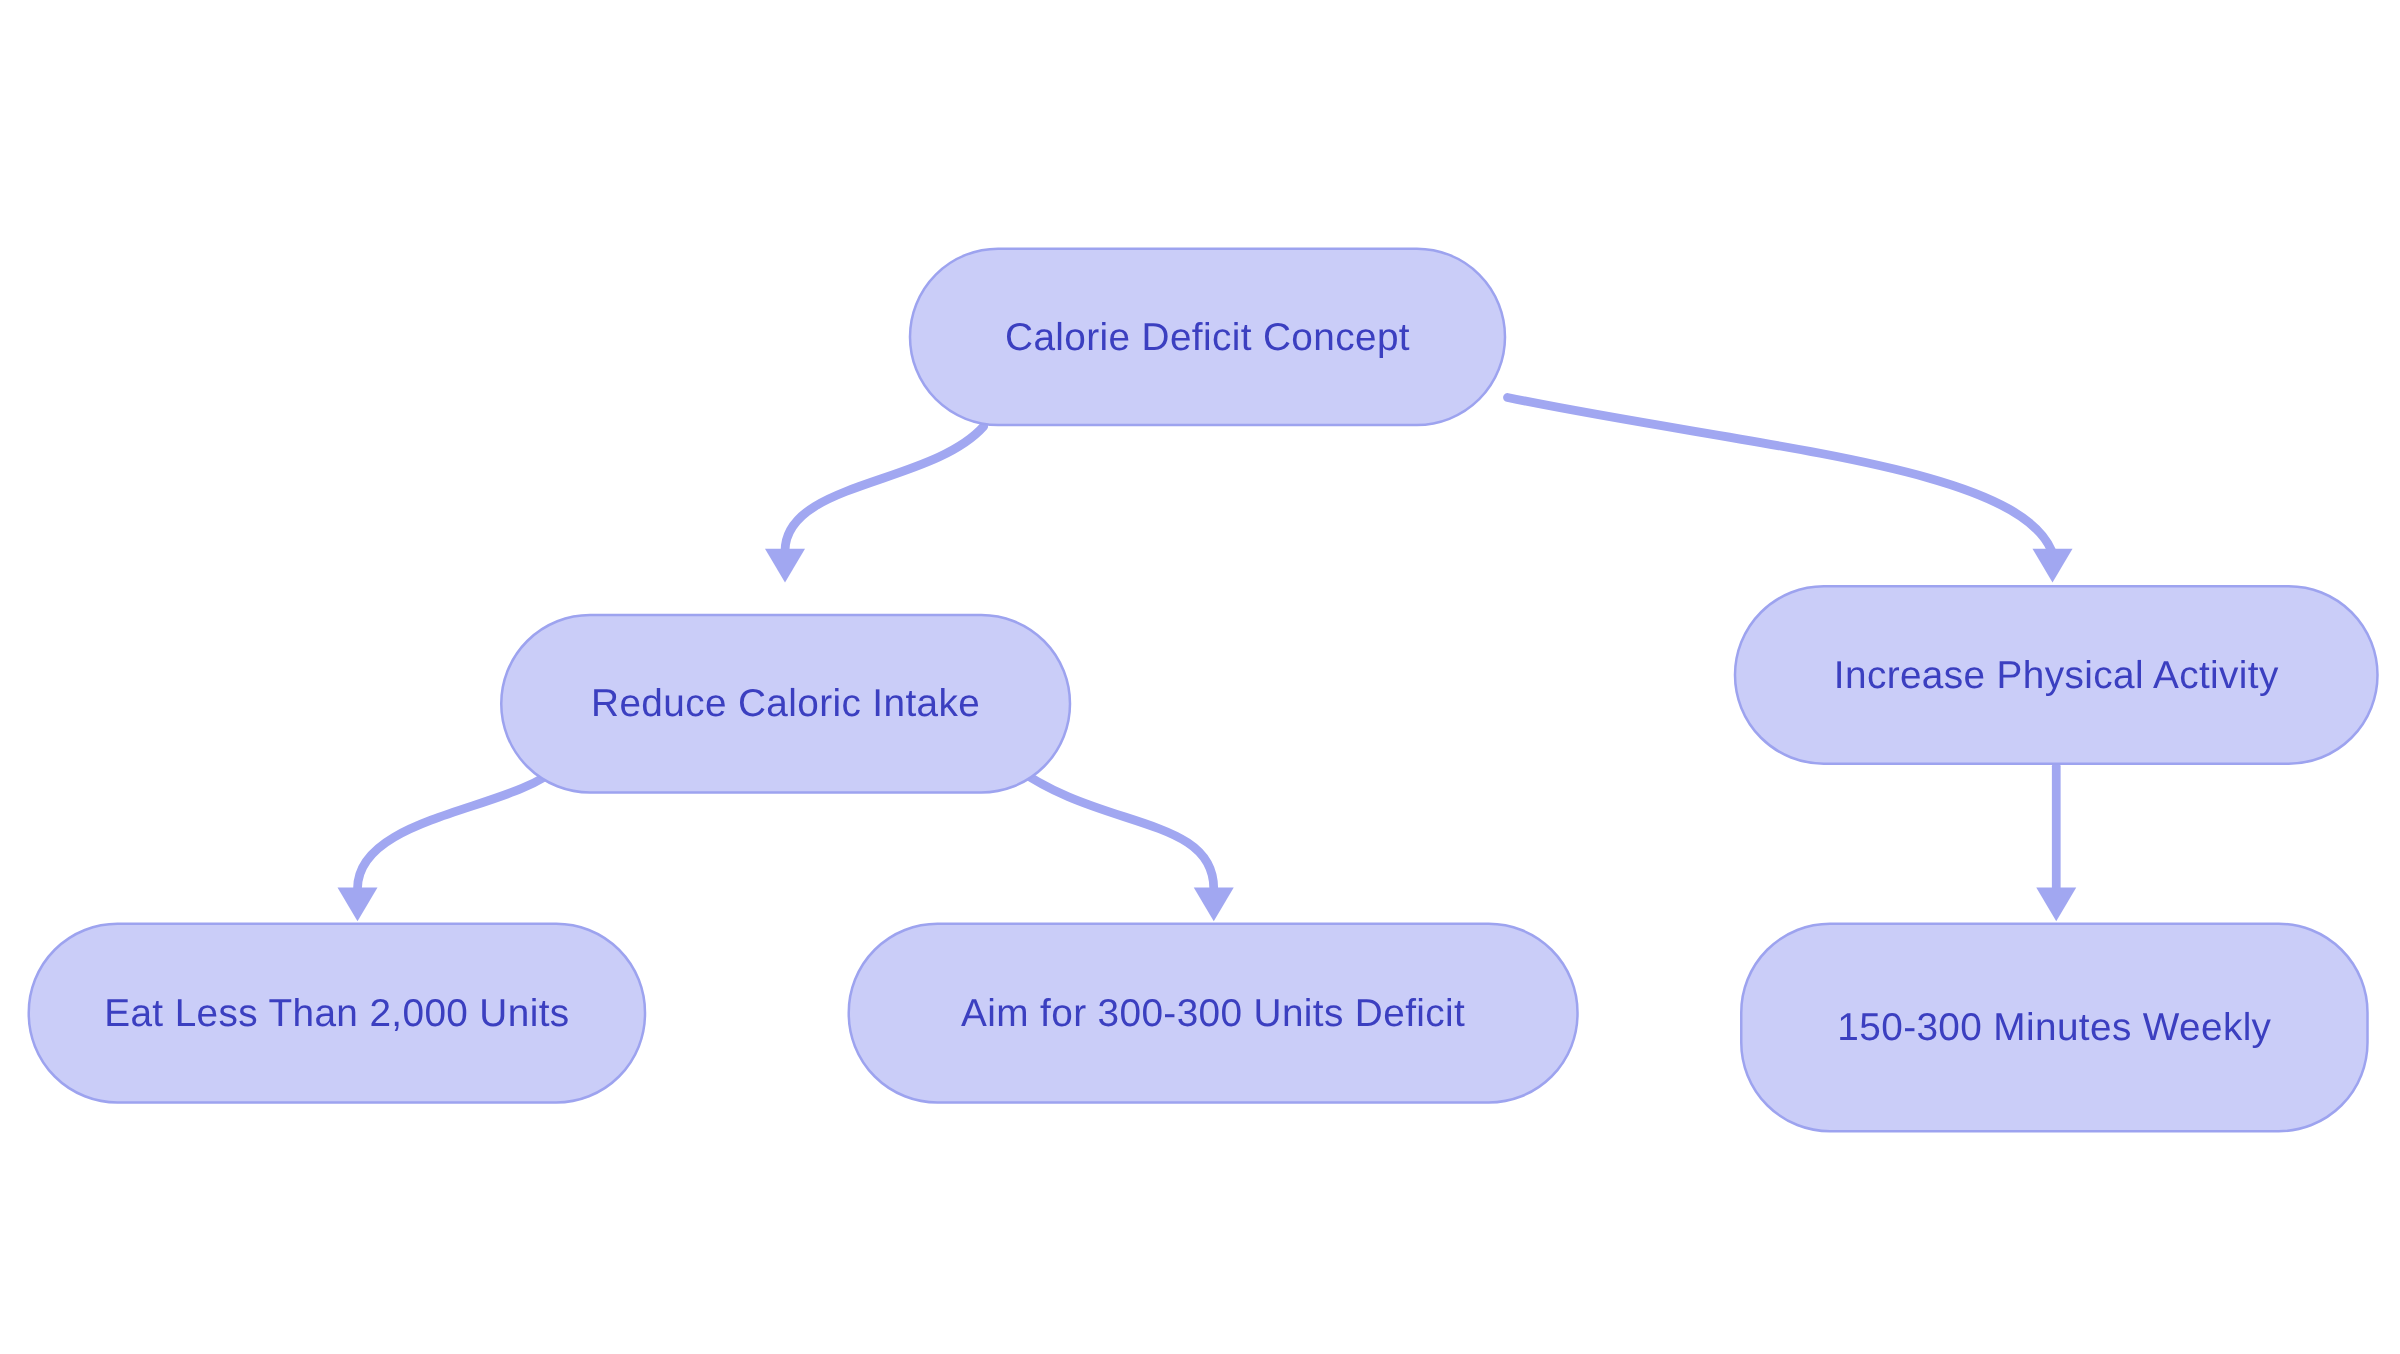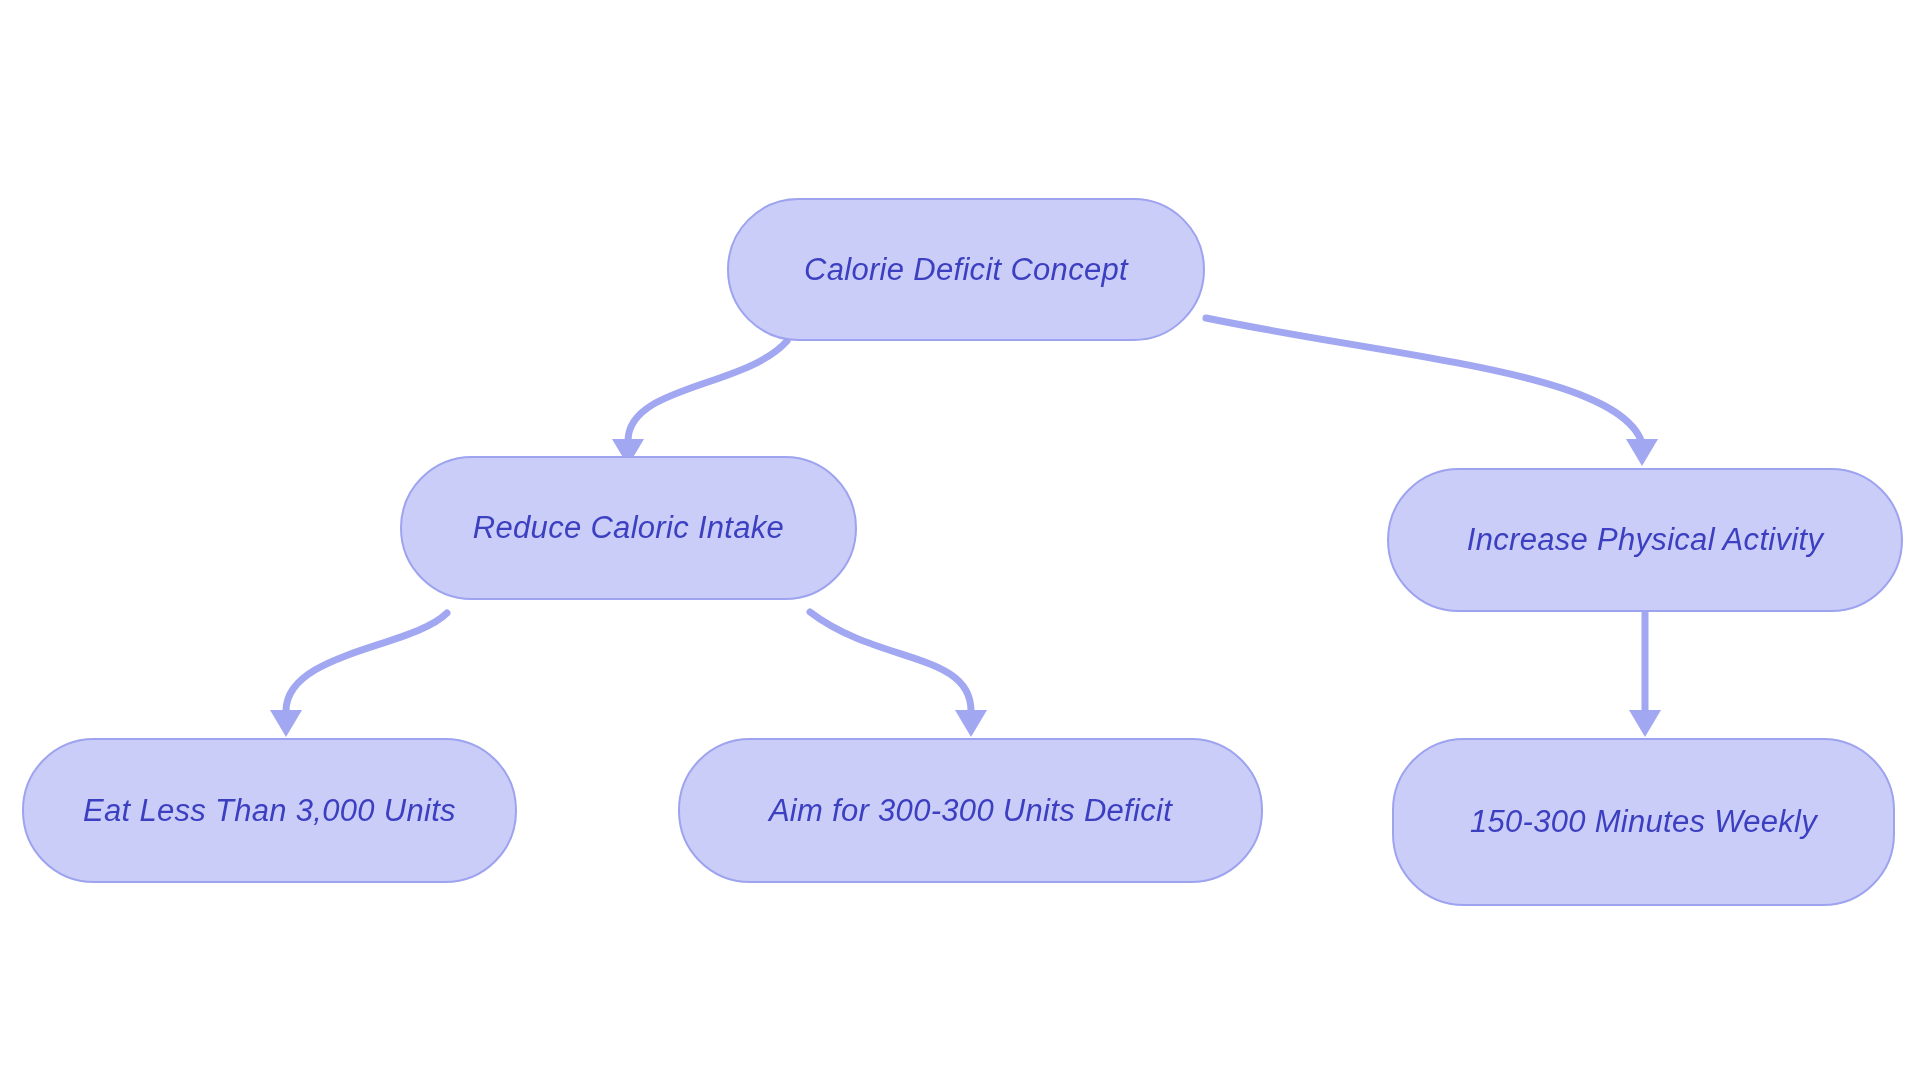--- a/index.html
+++ b/index.html
@@ -39,21 +39,20 @@
     stroke: none;
   }
   .node {
     position: absolute;
     background: var(--node-fill);
     border: 2px solid var(--node-border);
     border-radius: 72px;
     display: flex;
     align-items: center;
     justify-content: center;
-    font-style: italic;
   }
   .node-label {
     color: var(--node-text);
     font-size: 31px;
     font-weight: 400;
     letter-spacing: 0.3px;
     line-height: 1.2;
     white-space: nowrap;
   }
 </style>
@@ -77,30 +76,30 @@
     <polygon class="arrowhead" points="955,710 987,710 971,737"></polygon>
 
     <path class="edge" d="M 1645 613 L 1645 711"></path>
     <polygon class="arrowhead" points="1629,710 1661,710 1645,737"></polygon>
   </svg>
 
   <div class="node" style="left:727px; top:198px; width:478px; height:143px;">
     <span class="node-label">Calorie Deficit Concept</span>
   </div>
 
-  <div class="node" style="left:400px; top:456px; width:457px; height:144px;">
+  <div class="node" style="left:400px; top:491px; width:457px; height:144px;">
     <span class="node-label">Reduce Caloric Intake</span>
   </div>
 
   <div class="node" style="left:1387px; top:468px; width:516px; height:144px;">
     <span class="node-label">Increase Physical Activity</span>
   </div>
 
   <div class="node" style="left:22px; top:738px; width:495px; height:145px;">
-    <span class="node-label">Eat Less Than 3,000 Units</span>
+    <span class="node-label">Eat Less Than 2,000 Units</span>
   </div>
 
   <div class="node" style="left:678px; top:738px; width:585px; height:145px;">
     <span class="node-label">Aim for 300-300 Units Deficit</span>
   </div>
 
   <div class="node" style="left:1392px; top:738px; width:503px; height:168px;">
     <span class="node-label">150-300 Minutes Weekly</span>
   </div>
 

